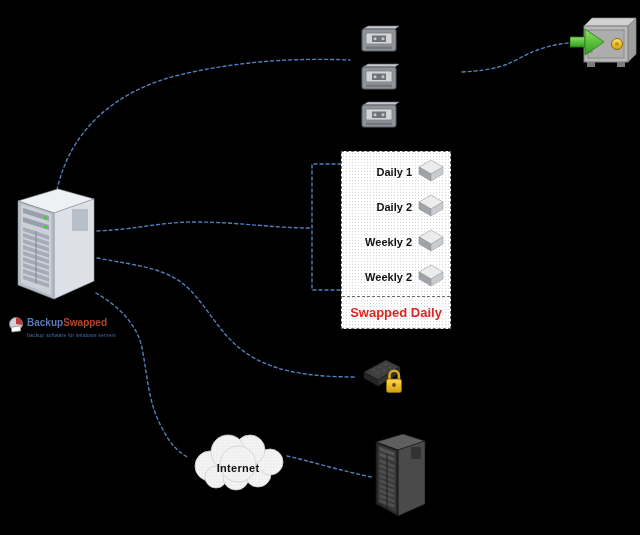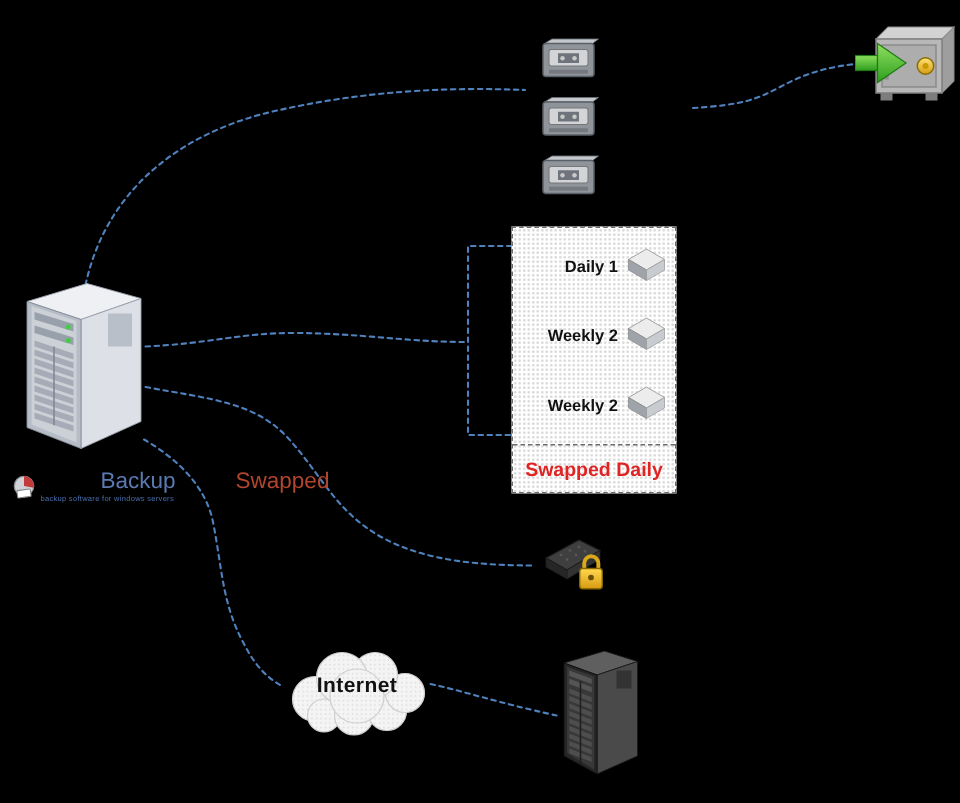--- a/index.html
+++ b/index.html
@@ -25,27 +25,27 @@
   .swap-row{display:flex;align-items:center;justify-content:flex-end;gap:4px;}
   .swap-row .lbl{font-weight:bold;font-size:11px;color:#111;white-space:nowrap;}
   .swap-footer{
     border-top:1px dashed #6b6b6b;height:31px;flex:0 0 31px;
     display:flex;align-items:center;justify-content:center;
     font-weight:bold;font-size:13px;color:var(--swapped-red,#e02423);
   }
 
   
   .cloud-wrap{left:186px;top:424px;width:104px;height:70px;}
-  .cloud-label{position:absolute;left:0;top:24px;width:100%;text-align:center;
-    font-weight:bold;font-size:14px;color:#111;letter-spacing:.3px;}
+  .cloud-label{position:absolute;left:0;top:38px;width:100%;text-align:center;
+    font-weight:bold;font-size:11px;color:#111;letter-spacing:.3px;}
 
   
   .logo{left:8px;top:316px;display:flex;align-items:flex-start;gap:3px;}
   .logo-text{display:flex;flex-direction:column;line-height:10px;}
-  .brand{font-size:15px;font-weight:normal;margin-left:40px;}
+  .brand{font-size:10px;font-weight:bold;}
   .brand-left{color:var(--brand-blue,#5b79b2);}
   .brand-right{color:var(--brand-red,#b2452e);}
   .tagline{font-size:5px;color:var(--tagline-blue,#4a6fae);margin-top:2px;letter-spacing:.2px;}
 
   
   .main-server{left:10px;top:183px;}
   .tapes{left:360px;top:24px;display:flex;flex-direction:column;gap:4px;}
   .safe{left:570px;top:12px;}
   .lock-drive{left:358px;top:356px;}
   .remote-server{left:371px;top:430px;}
@@ -180,20 +180,30 @@
       <span class="lbl">Daily 1</span>
       <span>
         <svg width="30" height="24" viewBox="0 0 30 24">
           <polygon points="3,9 15,2 27,9 15,16" fill="#ececec" stroke="#999" stroke-width="0.6"></polygon>
           <polygon points="3,9 15,16 15,23 3,16" fill="#9fa4aa" stroke="#888" stroke-width="0.5"></polygon>
           <polygon points="15,16 27,9 27,16 15,23" fill="#c8ccd1" stroke="#999" stroke-width="0.5"></polygon>
         </svg>
       </span>
     </div>
     <div class="swap-row">
+      <span class="lbl">Daily 2</span>
+      <span>
+        <svg width="30" height="24" viewBox="0 0 30 24">
+          <polygon points="3,9 15,2 27,9 15,16" fill="#ececec" stroke="#999" stroke-width="0.6"></polygon>
+          <polygon points="3,9 15,16 15,23 3,16" fill="#9fa4aa" stroke="#888" stroke-width="0.5"></polygon>
+          <polygon points="15,16 27,9 27,16 15,23" fill="#c8ccd1" stroke="#999" stroke-width="0.5"></polygon>
+        </svg>
+      </span>
+    </div>
+    <div class="swap-row">
       <span class="lbl">Weekly 2</span>
       <span>
         <svg width="30" height="24" viewBox="0 0 30 24">
           <polygon points="3,9 15,2 27,9 15,16" fill="#ececec" stroke="#999" stroke-width="0.6"></polygon>
           <polygon points="3,9 15,16 15,23 3,16" fill="#9fa4aa" stroke="#888" stroke-width="0.5"></polygon>
           <polygon points="15,16 27,9 27,16 15,23" fill="#c8ccd1" stroke="#999" stroke-width="0.5"></polygon>
         </svg>
       </span>
     </div>
     <div class="swap-row">

